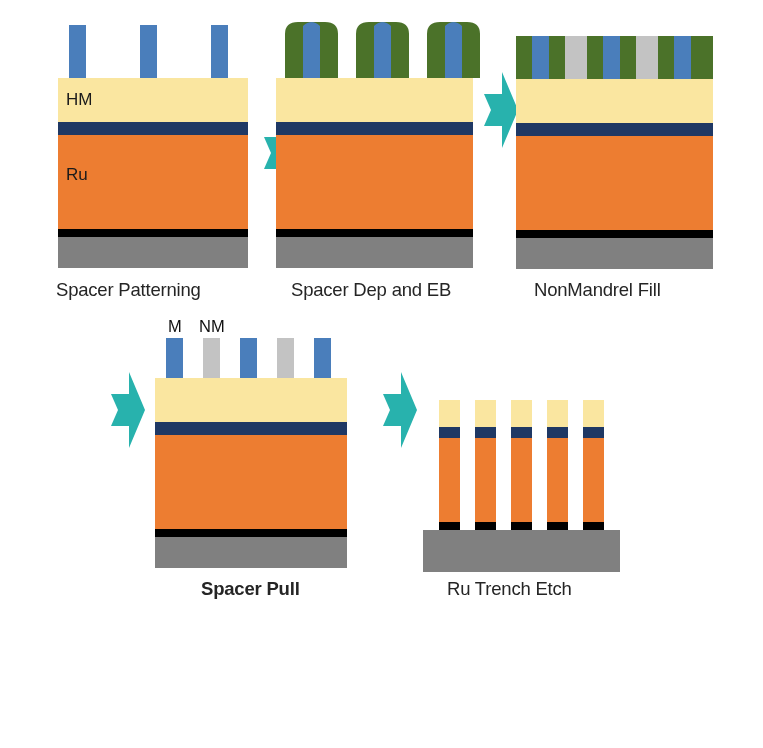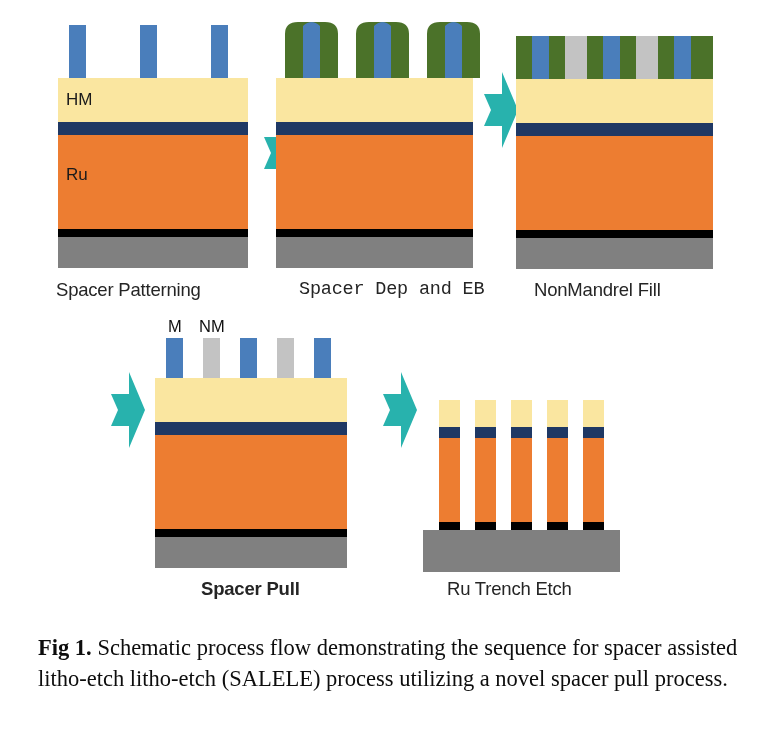--- a/index.html
+++ b/index.html
@@ -136,21 +136,21 @@
     </div>
 
     <div class="stack" style="left:6px; top:78px; width:197px; height:190px;">
       <div class="layer" style="top:0px; height:44px; background:#fae6a0;"></div>
       <div class="layer" style="top:44px; height:13px; background:#1f3864;"></div>
       <div class="layer" style="top:57px; height:94px; background:#ed7d31;"></div>
       <div class="layer" style="top:151px; height:8px; background:#000000;"></div>
       <div class="layer" style="top:159px; height:31px; background:#808080;"></div>
     </div>
 
-    <span class="panel-caption" style="left:29px; top:281px;font-family:Liberation Mono, monospace;">Spacer Dep and EB</span>
+    <span class="panel-caption" style="left:21px; top:281px;">Spacer Dep and EB</span>
   </div>
 
   <div class="arrow" style="left:478px; top:60px; width:42px; height:100px;">
     <svg width="42" height="100" viewBox="0 0 42 100">
       <path d="M 6,34 L 24,34 L 24,12 L 40,50 L 24,88 L 24,66 L 6,66 L 13,50 Z" fill="#28b2ad"></path>
     </svg>
   </div>
 
   <div class="panel" style="left:505px; top:0px; width:258px; height:310px;">
 
@@ -244,17 +244,14 @@
       <div class="layer" style="top:27px; height:11px; background:#1f3864;"></div>
       <div class="layer" style="top:38px; height:84px; background:#ed7d31;"></div>
       <div class="layer" style="top:122px; height:8px; background:#000000;"></div>
     </div>
 
     <div class="layer" style="position:absolute; left:8px; top:160px; width:197px; height:42px; background:#808080;"></div>
 
     <span class="panel-caption" style="left:32px; top:210px;">Ru Trench Etch</span>
   </div>
 
-  <div class="caption">
-    <b>Fig 1.</b><span> Schematic process flow demonstrating the sequence for spacer assisted litho-etch litho-etch (SALELE) process utilizing a novel spacer pull process.</span>
-  </div>
 
 </div>
 
 </body></html>

